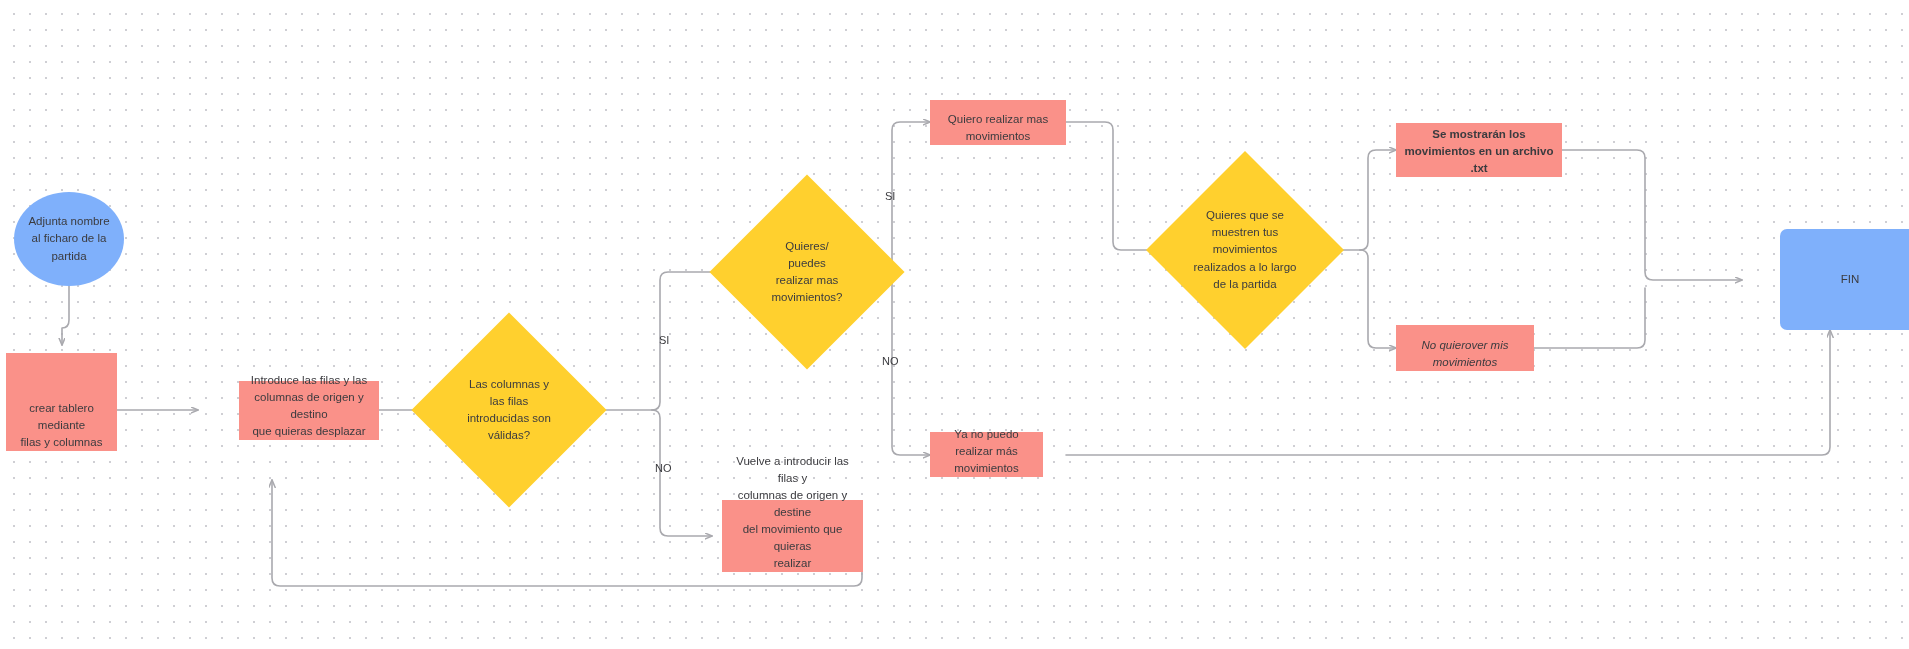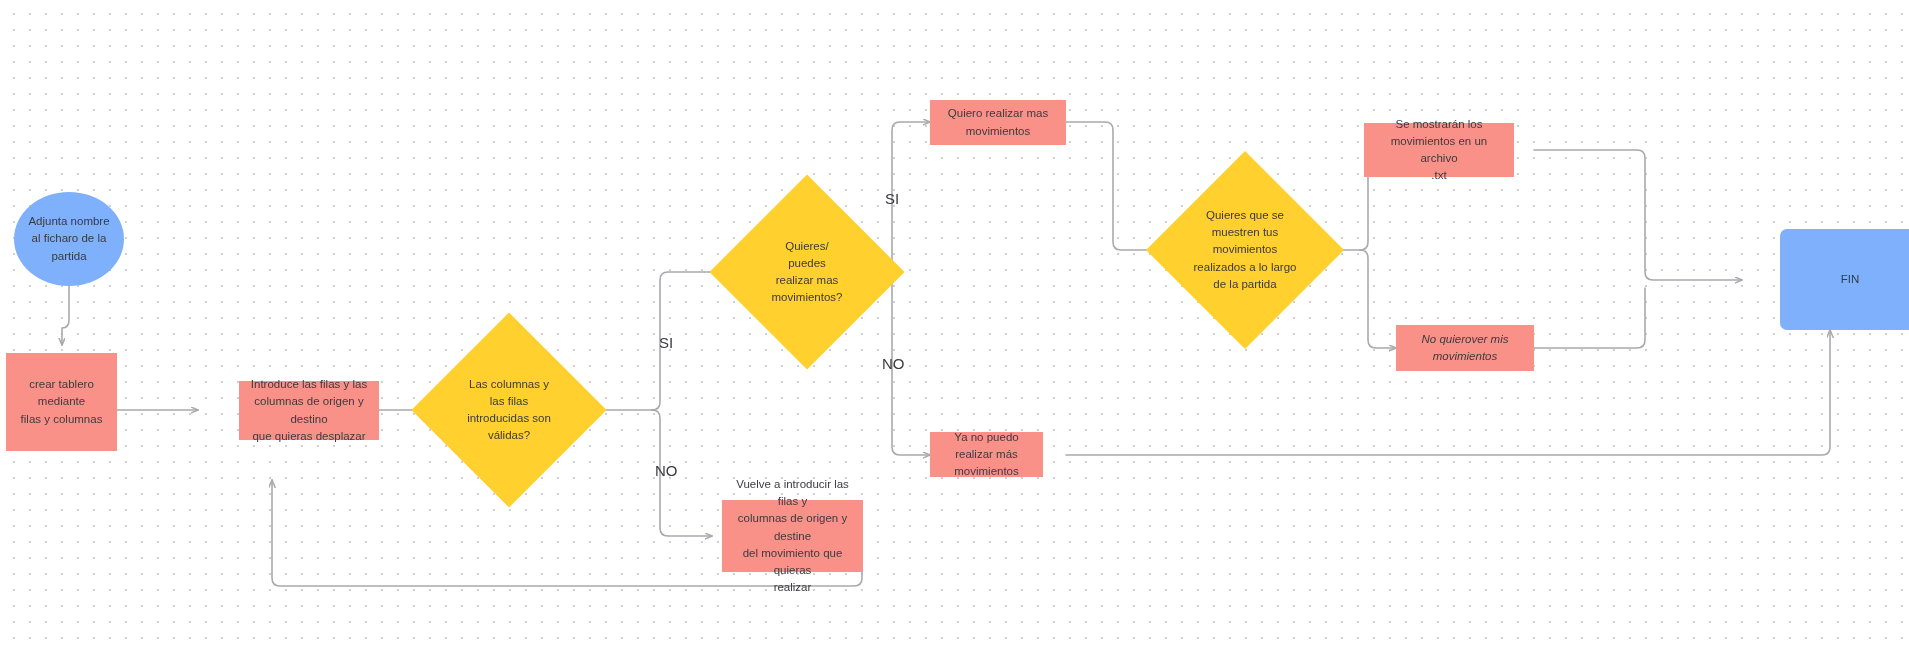--- a/index.html
+++ b/index.html
@@ -32,21 +32,21 @@
     display: flex;
     align-items: center;
     justify-content: center;
     text-align: center;
     color: #3b3b3f;
     font-size: 11.5px;
     line-height: 1.48;
     z-index: 3;
   }
   .node .txt { padding: 0 7px; white-space: pre-line; }
-  .proc { background: #fa9189; }
+  .proc { background: #fa9189; align-items: flex-end; }
   .term-circle { background: #7fb0fb; border-radius: 50%; }
   .term-round { background: #7fb0fb; border-radius: 7px; margin-left: 22px; }
   .dec-wrap { position: absolute; z-index: 3; }
   .dec-shape {
     position: absolute;
     left: 0; top: 0;
     width: 100%; height: 100%;
     background: #ffd02e;
     transform: rotate(45deg);
   }
@@ -60,21 +60,21 @@
     text-align: center;
     color: #3b3b3f;
     font-size: 11.5px;
     line-height: 1.5;
     white-space: pre-line;
     z-index: 2;
   }
   .edge-label {
     position: absolute;
     color: #3b3b3f;
-    font-size: 15px;
+    font-size: 11px;
     z-index: 4;
     background: transparent;
   }
 </style>
 </head>
 <body>
 
 <div id="canvas">
 
   <svg id="edges" viewBox="0 0 1909 649">
@@ -173,21 +173,21 @@
 
   <div class="dec-wrap" style="left:1175px; top:180px; width:140px; height:140px;">
     <div class="dec-shape"></div>
     <div class="dec-label">Quieres que se
 muestren tus
 movimientos
 realizados a lo largo
 de la partida</div>
   </div>
 
-  <div class="node proc" style="left:1364px; top:123px; width:150px; height:54px;">
+  <div class="node proc" style="left:1396px; top:123px; width:166px; height:54px;font-weight:bold;">
     <span class="txt">Se mostrarán los
 movimientos en un archivo
 .txt</span>
   </div>
 
   <div class="node proc" style="left:1396px; top:325px; width:138px; height:46px;font-style:italic;">
     <span class="txt">No quierover mis
 movimientos</span>
   </div>
 

